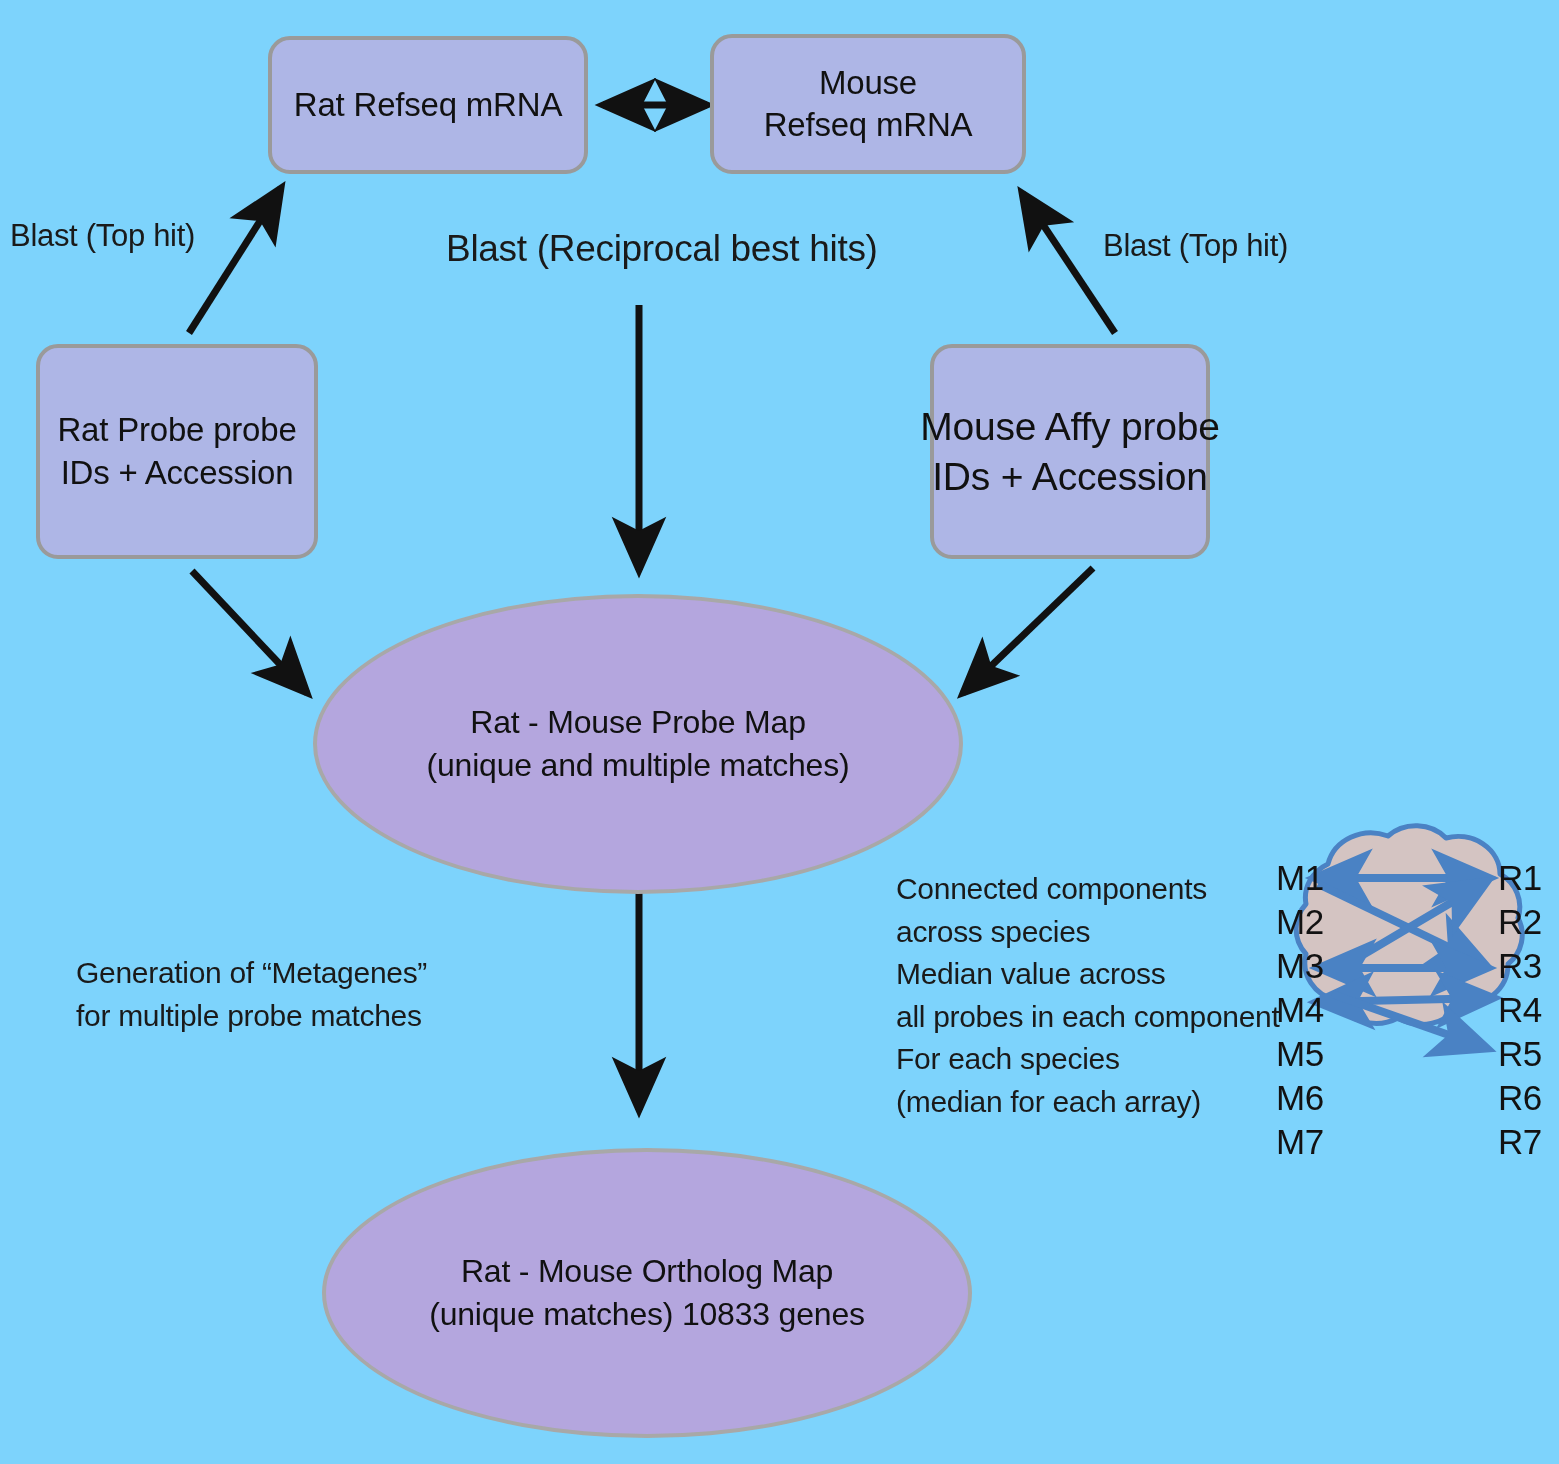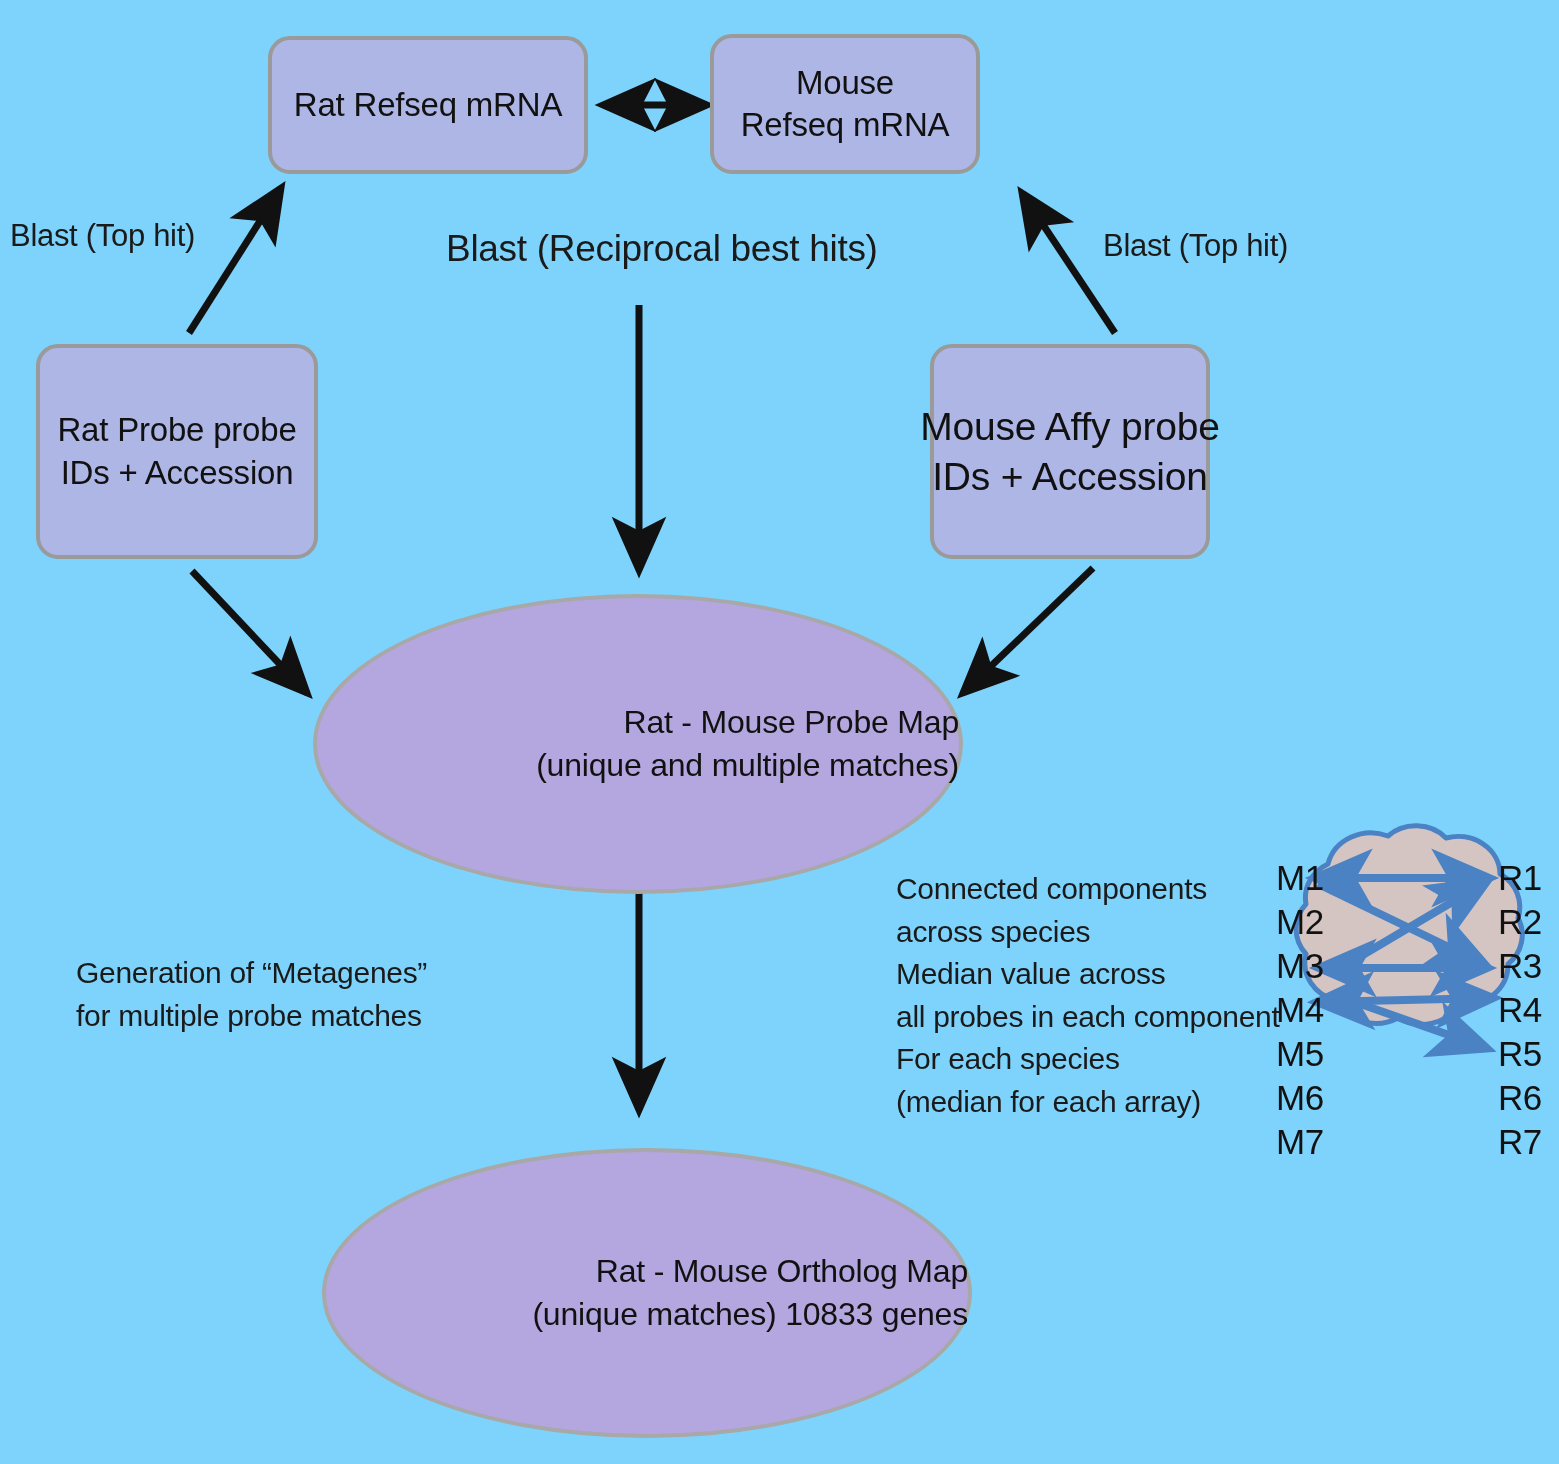--- a/index.html
+++ b/index.html
@@ -48,21 +48,21 @@
 
   
   .node-ellipse {
     position: absolute;
     box-sizing: border-box;
     background: #b4a6de;
     border: 4px solid #a8a8a8;
     border-radius: 50%;
     display: flex;
     flex-direction: column;
-    align-items: flex-end;
+    align-items: center;
     justify-content: center;
     text-align: center;
     color: #111111;
     line-height: 1.35;
     letter-spacing: -0.2px;
     z-index: 3;
   }
   .node-ellipse .ln { display: block; white-space: nowrap; }
 
   
@@ -148,21 +148,21 @@
 
     <g>
       <line x1="639" y1="890" x2="639" y2="1110" stroke="#111111" stroke-width="7" marker-end="url(#ahead)"></line>
     </g>
   </svg>
 
   <div class="node-box" style="left:268px; top:36px; width:320px; height:138px; font-size:33px;">
     <span class="ln">Rat Refseq mRNA</span>
   </div>
 
-  <div class="node-box" style="left:710px; top:34px; width:270px; height:140px; font-size:33px;">
+  <div class="node-box" style="left:710px; top:34px; width:316px; height:140px; font-size:33px;">
     <span class="ln">Mouse</span>
     <span class="ln">Refseq mRNA</span>
   </div>
 
   <div class="node-box" style="left:36px; top:344px; width:282px; height:215px; font-size:33px;">
     <span class="ln">Rat Probe probe</span>
     <span class="ln">IDs + Accession</span>
   </div>
 
   <div class="node-box" style="left:930px; top:344px; width:280px; height:215px; font-size:39px;">

